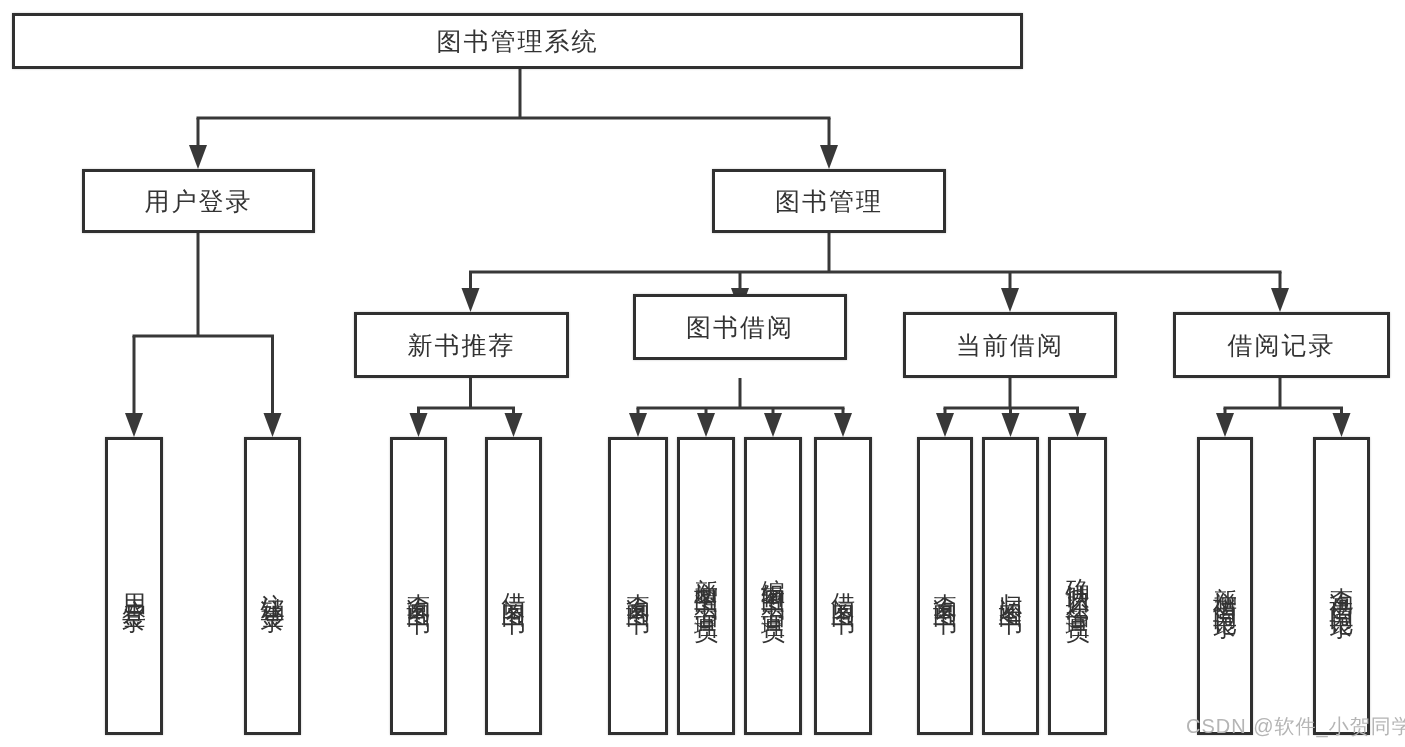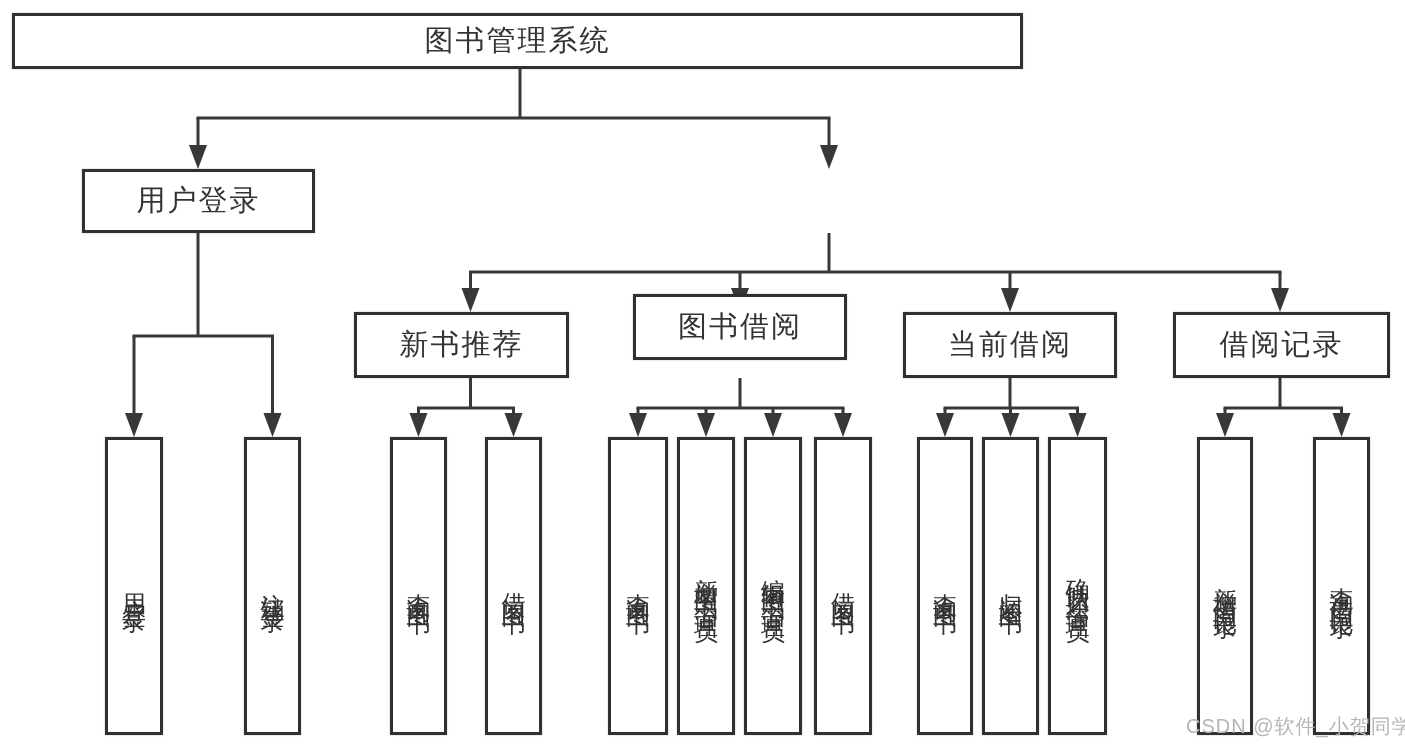--- a/index.html
+++ b/index.html
@@ -11,21 +11,21 @@
   }
   .wires { position:absolute; left:0; top:0; z-index:0; }
   .node {
     position:absolute; background:#ffffff;
     border:3px solid #303030;
     display:flex; align-items:center; justify-content:center;
     color:#333333; z-index:1;
     box-shadow:0 0 2px rgba(0,0,0,0.22);
   }
   .node.h .label {
-    font-size:29px; letter-spacing:2px; white-space:nowrap;
+    font-size:25px; letter-spacing:2px; white-space:nowrap;
   }
   .node.v .label {
     writing-mode:vertical-rl; text-orientation:mixed;
     font-size:24px; letter-spacing:6px; line-height:1; white-space:nowrap;
   }
   .watermark {
     position:absolute; left:1186px; top:713px; z-index:6;
     font-size:20px; letter-spacing:1px; color:#b5b5b5; white-space:nowrap;
   }
 </style>
@@ -89,20 +89,23 @@
       <polygon points="1332.5,413 1350.5,413 1341.5,437" fill="#383838"></polygon>
     </svg>
 
   <div class="node h" style="left:12px;top:13px;width:1011px;height:56px">
     <span class="label">图书管理系统</span>
   </div>
 
   <div class="node h" style="left:82px;top:169px;width:233px;height:64px">
     <span class="label">用户登录</span>
   </div>
+  <div class="node h" style="left:712px;top:169px;width:234px;height:64px">
+    <span class="label">图书管理</span>
+  </div>
 
   <div class="node h" style="left:354px;top:312px;width:215px;height:66px">
     <span class="label">新书推荐</span>
   </div>
   <div class="node h" style="left:633px;top:294px;width:214px;height:66px">
     <span class="label">图书借阅</span>
   </div>
   <div class="node h" style="left:1173px;top:312px;width:217px;height:66px">
     <span class="label">借阅记录</span>
   </div>

